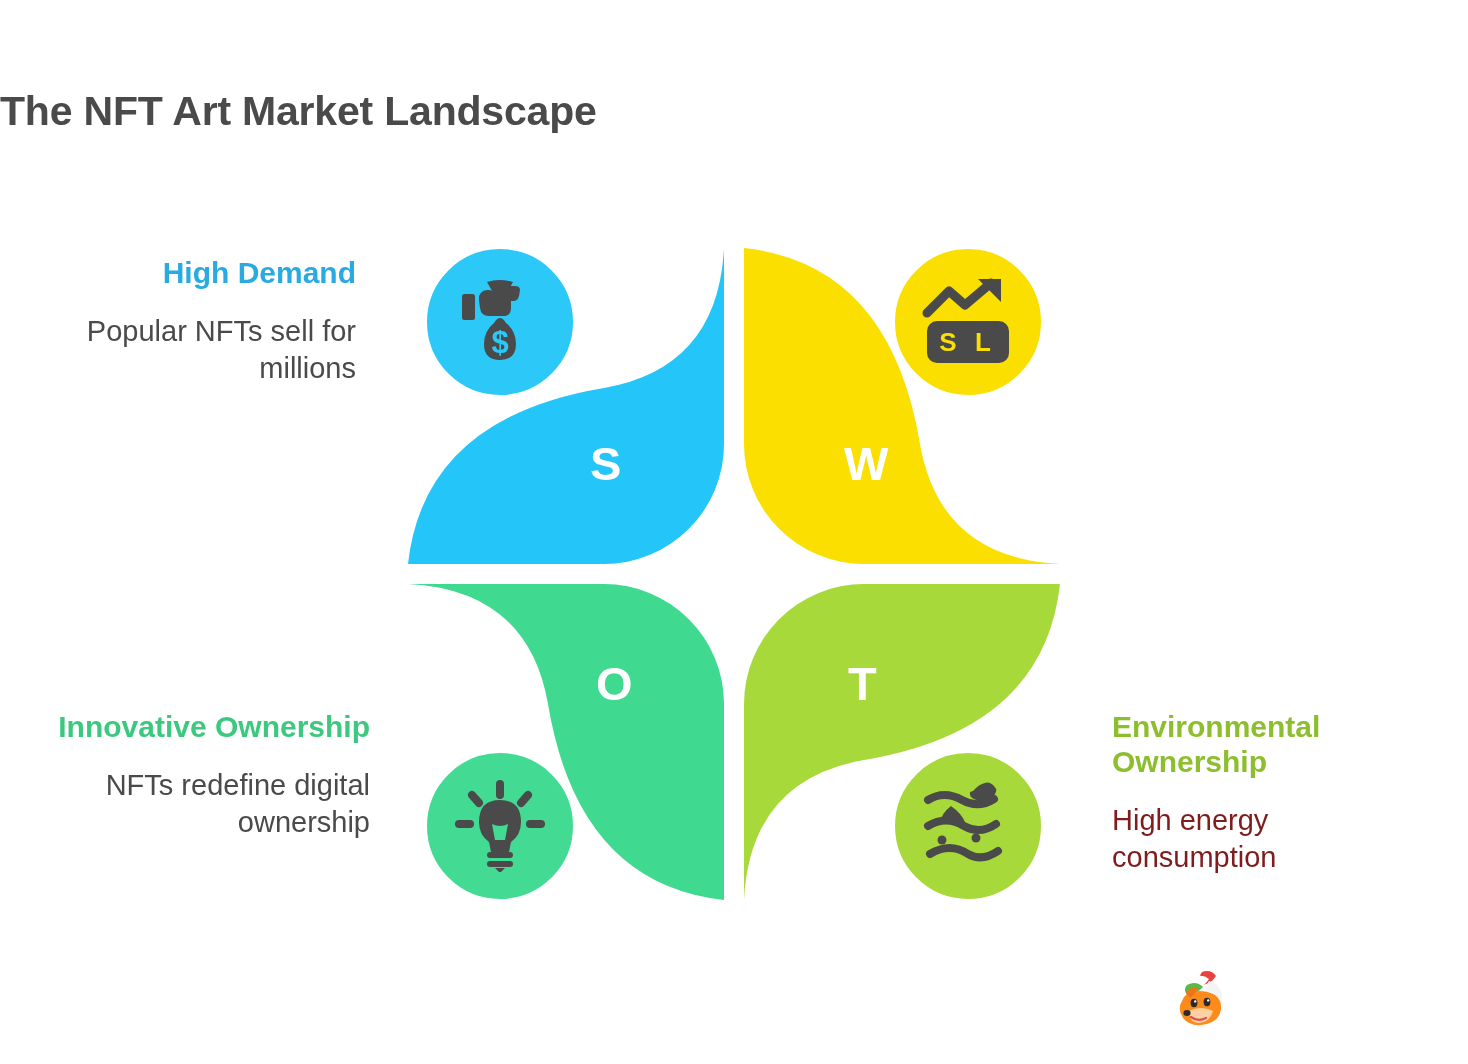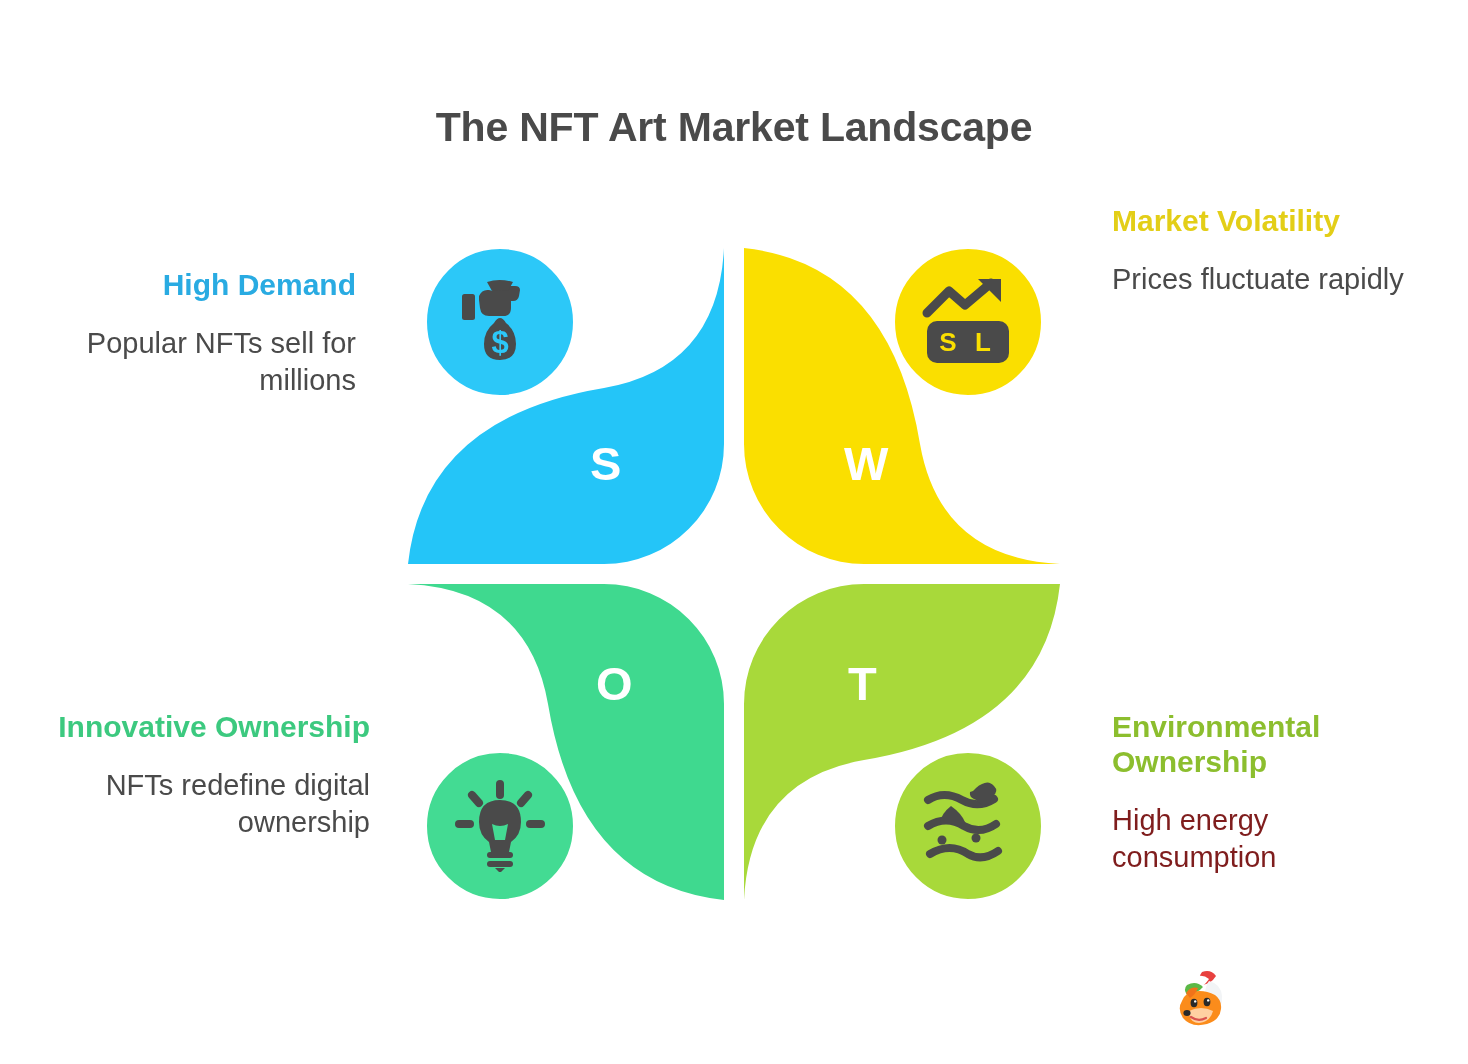--- a/index.html
+++ b/index.html
@@ -16,26 +16,25 @@
     height: 1064px;
     background: #ffffff;
   }
 
   
   #page-title {
     position: absolute;
     top: 88px;
     left: 0;
     width: 1468px;
-    text-align: center;
+    text-align: left;
     font-size: 41px;
     font-weight: bold;
     color: #4a4a4a;
     letter-spacing: -0.2px;
-    margin-top: 16px;
   }
 
   
   #swot-matrix {
     position: absolute;
     left: 408px;
     top: 248px;
     width: 652px;
     height: 652px;
   }
@@ -91,21 +90,21 @@
   .caption-body {
     font-size: 29px;
     color: #4a4a4a;
     line-height: 1.3;
     margin-top: 22px;
     font-weight: 400;
   }
   .caption.align-right { text-align: right; }
   .caption.align-left  { text-align: left; }
 
-  #caption-strengths     { left: 36px;   top: 268px; }
+  #caption-strengths     { left: 36px;   top: 256px; }
   #caption-weaknesses    { left: 1112px; top: 204px; }
   #caption-opportunities { left: 50px;   top: 710px; }
   #caption-threats       { left: 1112px; top: 710px; }
 
   
   #brand-logo {
     position: absolute;
     left: 1178px;
     top: 962px;
     width: 258px;
@@ -238,24 +237,20 @@
       </div>
     </div>
 
   </div>
 
   <div class="caption align-right" id="caption-strengths">
     <div class="caption-heading" style="color: rgb(41, 171, 226);">High Demand</div>
     <div class="caption-body" style="color: rgb(74, 74, 74);">Popular NFTs sell for millions</div>
   </div>
 
-  <div class="caption align-left" id="caption-weaknesses">
-    <div class="caption-heading" style="color: rgb(227, 206, 23);">Market Volatility</div>
-    <div class="caption-body" style="color: rgb(74, 74, 74);">Prices fluctuate rapidly</div>
-  </div>
 
   <div class="caption align-right" id="caption-opportunities">
     <div class="caption-heading" style="color: rgb(60, 201, 127);">Innovative Ownership</div>
     <div class="caption-body" style="color: rgb(74, 74, 74);">NFTs redefine digital ownership</div>
   </div>
 
   <div class="caption align-left" id="caption-threats">
     <div class="caption-heading" style="color: rgb(140, 190, 46);">Environmental Ownership</div>
     <div class="caption-body" style="color: #7f1d1d;">High energy consumption</div>
   </div>

